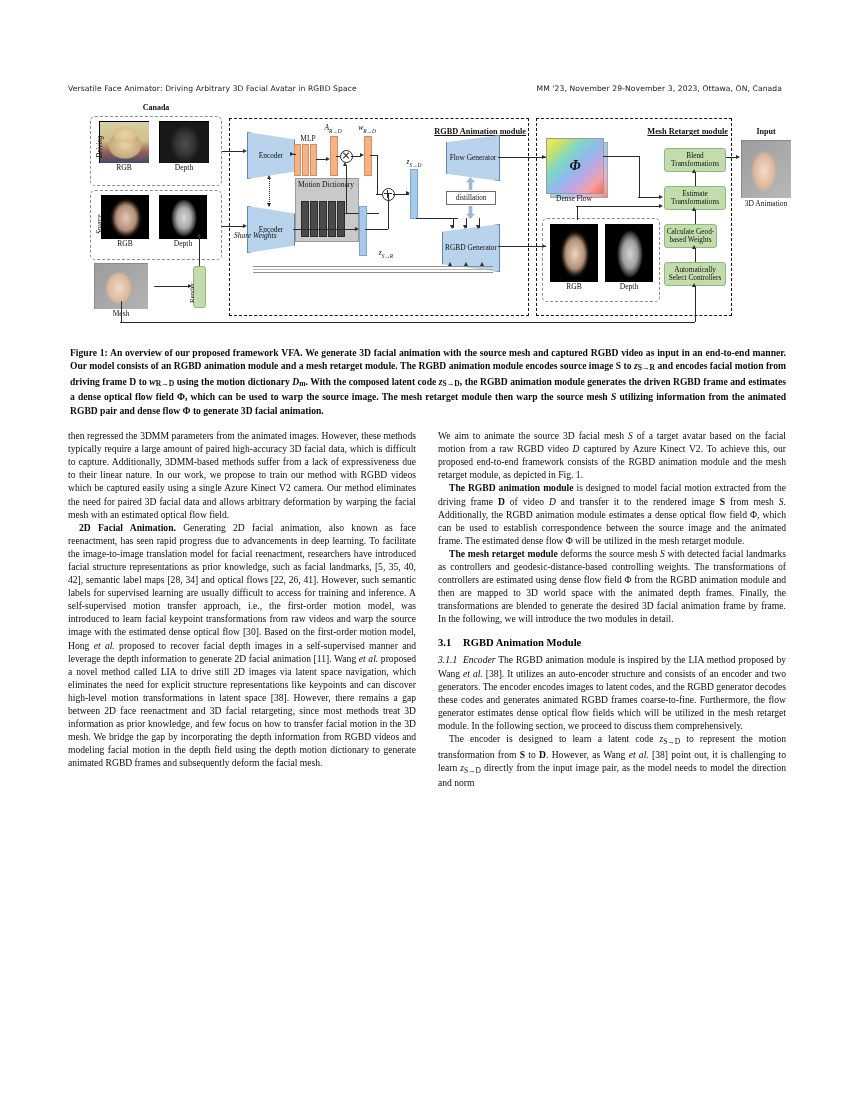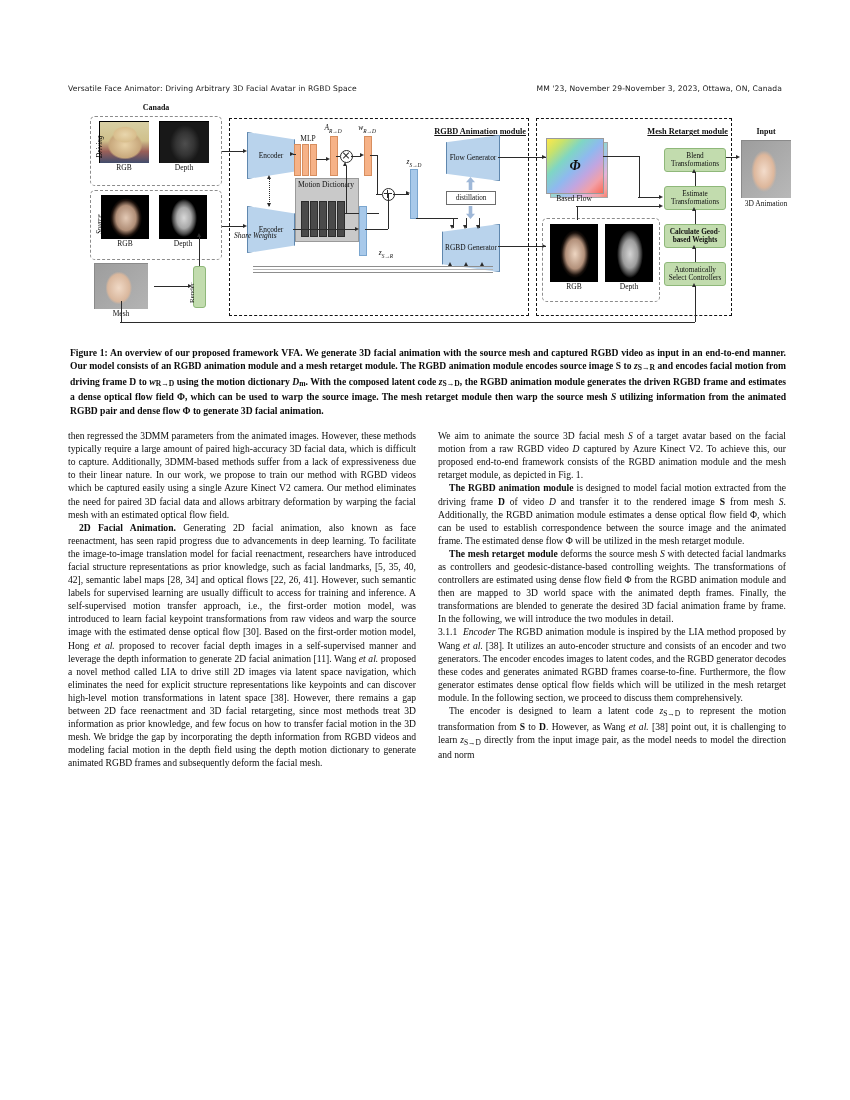--- a/index.html
+++ b/index.html
@@ -156,21 +156,21 @@
   }
   .col h2 .num{display:inline-block;width:17px;}
   .col h3{
     margin:12px 0 5px 0;font-size:10.6px;font-weight:bold;
   }
   .col h3 .num{display:inline-block;width:25px;}
   .col .runin{font-weight:bold;}
   .col .it{font-style:italic;}
   .col .sub{font-size:7.5px;vertical-align:-1.5px;}
   .col .cal{font-style:italic;font-family:"Liberation Serif",serif;}
-  .col .para331{}
+  .col .para331{font-style:italic;}
 </style>
 </head>
 <body>
 
 <div class="page">
 
   <div class="runhead">
     <span>Versatile Face Animator: Driving Arbitrary 3D Facial Avatar in RGBD Space</span>
     <span class="right">MM '23, November 29-November 3, 2023, Ottawa, ON, Canada</span>
   </div>
@@ -352,21 +352,21 @@
     <div class="ln h" style="left:422px;top:140px;width:48px;"></div>
     <div class="arrowR" style="left:466px;top:137.5px;"></div>
 
     <div class="dashbox" style="left:460px;top:12px;width:196px;height:198px;"></div>
     <div class="fig-label under" style="left:540px;top:22px;width:112px;text-align:right;">Mesh Retarget module</div>
 
     <div style="position:absolute;left:474px;top:36px;width:56px;height:54px;background:linear-gradient(135deg,#ffe84a,#f9d24d 10%,#cfe26a 25%,#82d6c0 45%,#9ab8ea 62%,#e0a6d2 78%,#f4918f 92%,#f96b57 100%);border:1px solid #9a9a9a;opacity:.85;"></div>
     <div class="denseflow" style="left:470px;top:32px;width:56px;height:54px;">
       <span class="phi">Φ</span>
     </div>
-    <div class="fig-label" style="left:466px;top:89px;width:64px;">Based Flow</div>
+    <div class="fig-label" style="left:466px;top:89px;width:64px;">Dense Flow</div>
 
     <div class="dashbox thin" style="left:466px;top:112px;width:118px;height:84px;"></div>
 
     <div class="thumb" style="left:474px;top:118px;width:48px;height:58px;">
       <div class="stackshadow"></div>
       <div class="stackshadow2"></div>
       <div class="face" style="background:
           radial-gradient(ellipse 15px 24px at 50% 50%, #eed6c2 0%, #b2907a 62%, #1b120d 88%, #000 100%),
           radial-gradient(circle 4px at 36% 40%, #100e0d 0%, rgba(0,0,0,0) 100%),
           radial-gradient(circle 4px at 64% 40%, #100e0d 0%, rgba(0,0,0,0) 100%),
@@ -386,21 +386,21 @@
           border:1px solid #000;"></div>
     </div>
     <div class="fig-label" style="left:529px;top:177px;width:48px;">Depth</div>
 
     <div class="greenbox" style="left:588px;top:42px;width:62px;height:24px;">
       <span>Blend Transformations</span>
     </div>
     <div class="greenbox" style="left:588px;top:80px;width:62px;height:24px;">
       <span>Estimate Transformations</span>
     </div>
-    <div class="greenbox" style="left:588px;top:118px;width:62px;height:24px;font-weight:bold;">
+    <div class="greenbox" style="left:588px;top:118px;width:53px;height:24px;">
       <span>Calculate Geod-based Weights</span>
     </div>
     <div class="greenbox" style="left:588px;top:156px;width:62px;height:24px;">
       <span>Automatically Select Controllers</span>
     </div>
 
     <div class="ln v" style="left:618.5px;top:142px;height:14px;"></div>
     <div class="arrowU" style="left:616px;top:139px;"></div>
     <div class="ln v" style="left:618.5px;top:104px;height:14px;"></div>
     <div class="arrowU" style="left:616px;top:101px;"></div>
@@ -448,20 +448,21 @@
     </div>
 
     <div class="col">
 
       <p><span>We aim to animate the source 3D facial mesh </span><span class="cal">S</span><span> of a target avatar based on the facial motion from a raw RGBD video </span><span class="cal">D</span><span> captured by Azure Kinect V2. To achieve this, our proposed end-to-end framework consists of the RGBD animation module and the mesh retarget module, as depicted in Fig. 1.</span></p>
 
       <p class="ind"><span class="runin">The RGBD animation module</span><span> is designed to model facial motion extracted from the driving frame </span><span class="runin">D</span><span> of video </span><span class="cal">D</span><span> and transfer it to the rendered image </span><span class="runin">S</span><span> from mesh </span><span class="cal">S</span><span>. Additionally, the RGBD animation module estimates a dense optical flow field Φ, which can be used to establish correspondence between the source image and the animated frame. The estimated dense flow Φ will be utilized in the mesh retarget module.</span></p>
 
       <p class="ind"><span class="runin">The mesh retarget module</span><span> deforms the source mesh </span><span class="cal">S</span><span> with detected facial landmarks as controllers and geodesic-distance-based controlling weights. The transformations of controllers are estimated using dense flow field Φ from the RGBD animation module and then are mapped to 3D world space with the animated depth frames. Finally, the transformations are blended to generate the desired 3D facial animation frame by frame. In the following, we will introduce the two modules in detail.</span></p>
 
+      <h3><span class="num">3.1</span><span>RGBD Animation Module</span></h3>
 
       <p><span class="para331">3.1.1</span>&nbsp;&nbsp;<span class="it">Encoder</span><span> The RGBD animation module is inspired by the LIA method proposed by Wang </span><span class="it">et al.</span><span> [38]. It utilizes an auto-encoder structure and consists of an encoder and two generators. The encoder encodes images to latent codes, and the RGBD generator decodes these codes and generates animated RGBD frames coarse-to-fine. Furthermore, the flow generator estimates dense optical flow fields which will be utilized in the mesh retarget module. In the following section, we proceed to discuss them comprehensively.</span></p>
 
       <p class="ind"><span>The encoder is designed to learn a latent code </span><span class="cal">z</span><sub class="sub">S→D</sub><span> to represent the motion transformation from </span><span class="runin">S</span><span> to </span><span class="runin">D</span><span>. However, as Wang </span><span class="it">et al.</span><span> [38] point out, it is challenging to learn </span><span class="cal">z</span><sub class="sub">S→D</sub><span> directly from the input image pair, as the model needs to model the direction and norm</span></p>
     </div>
 
   </div>
 
 </div>
 

